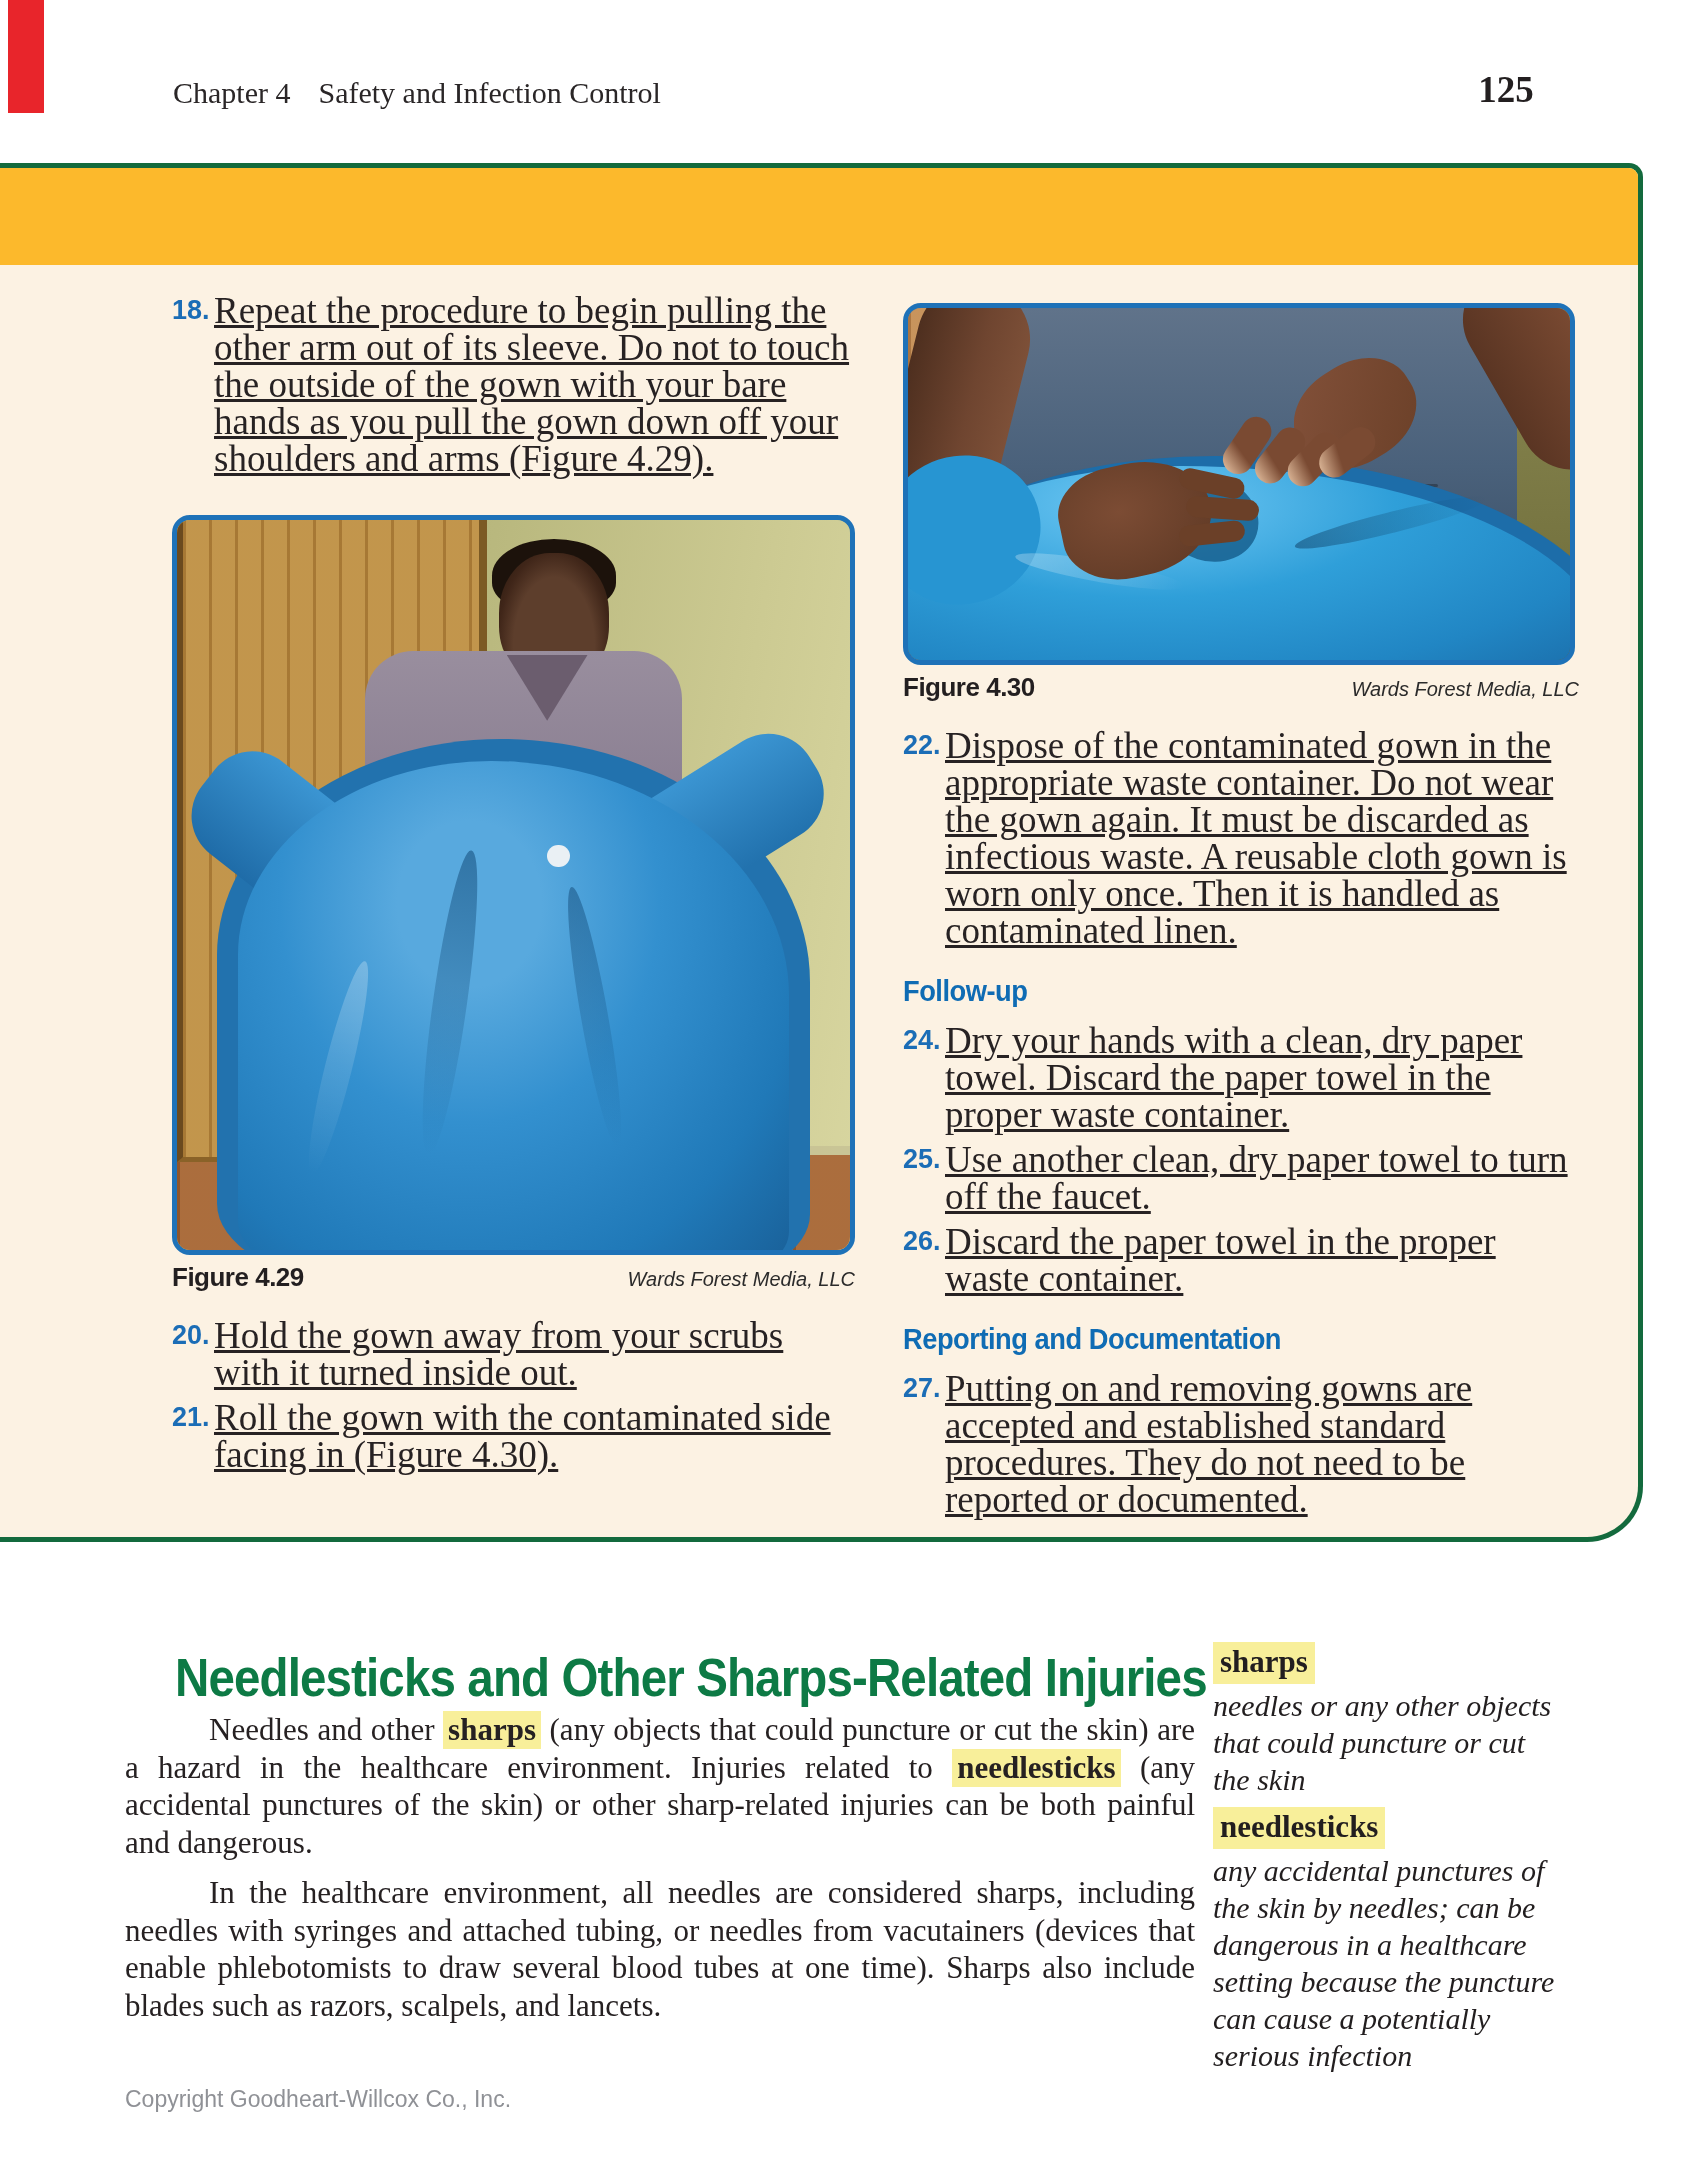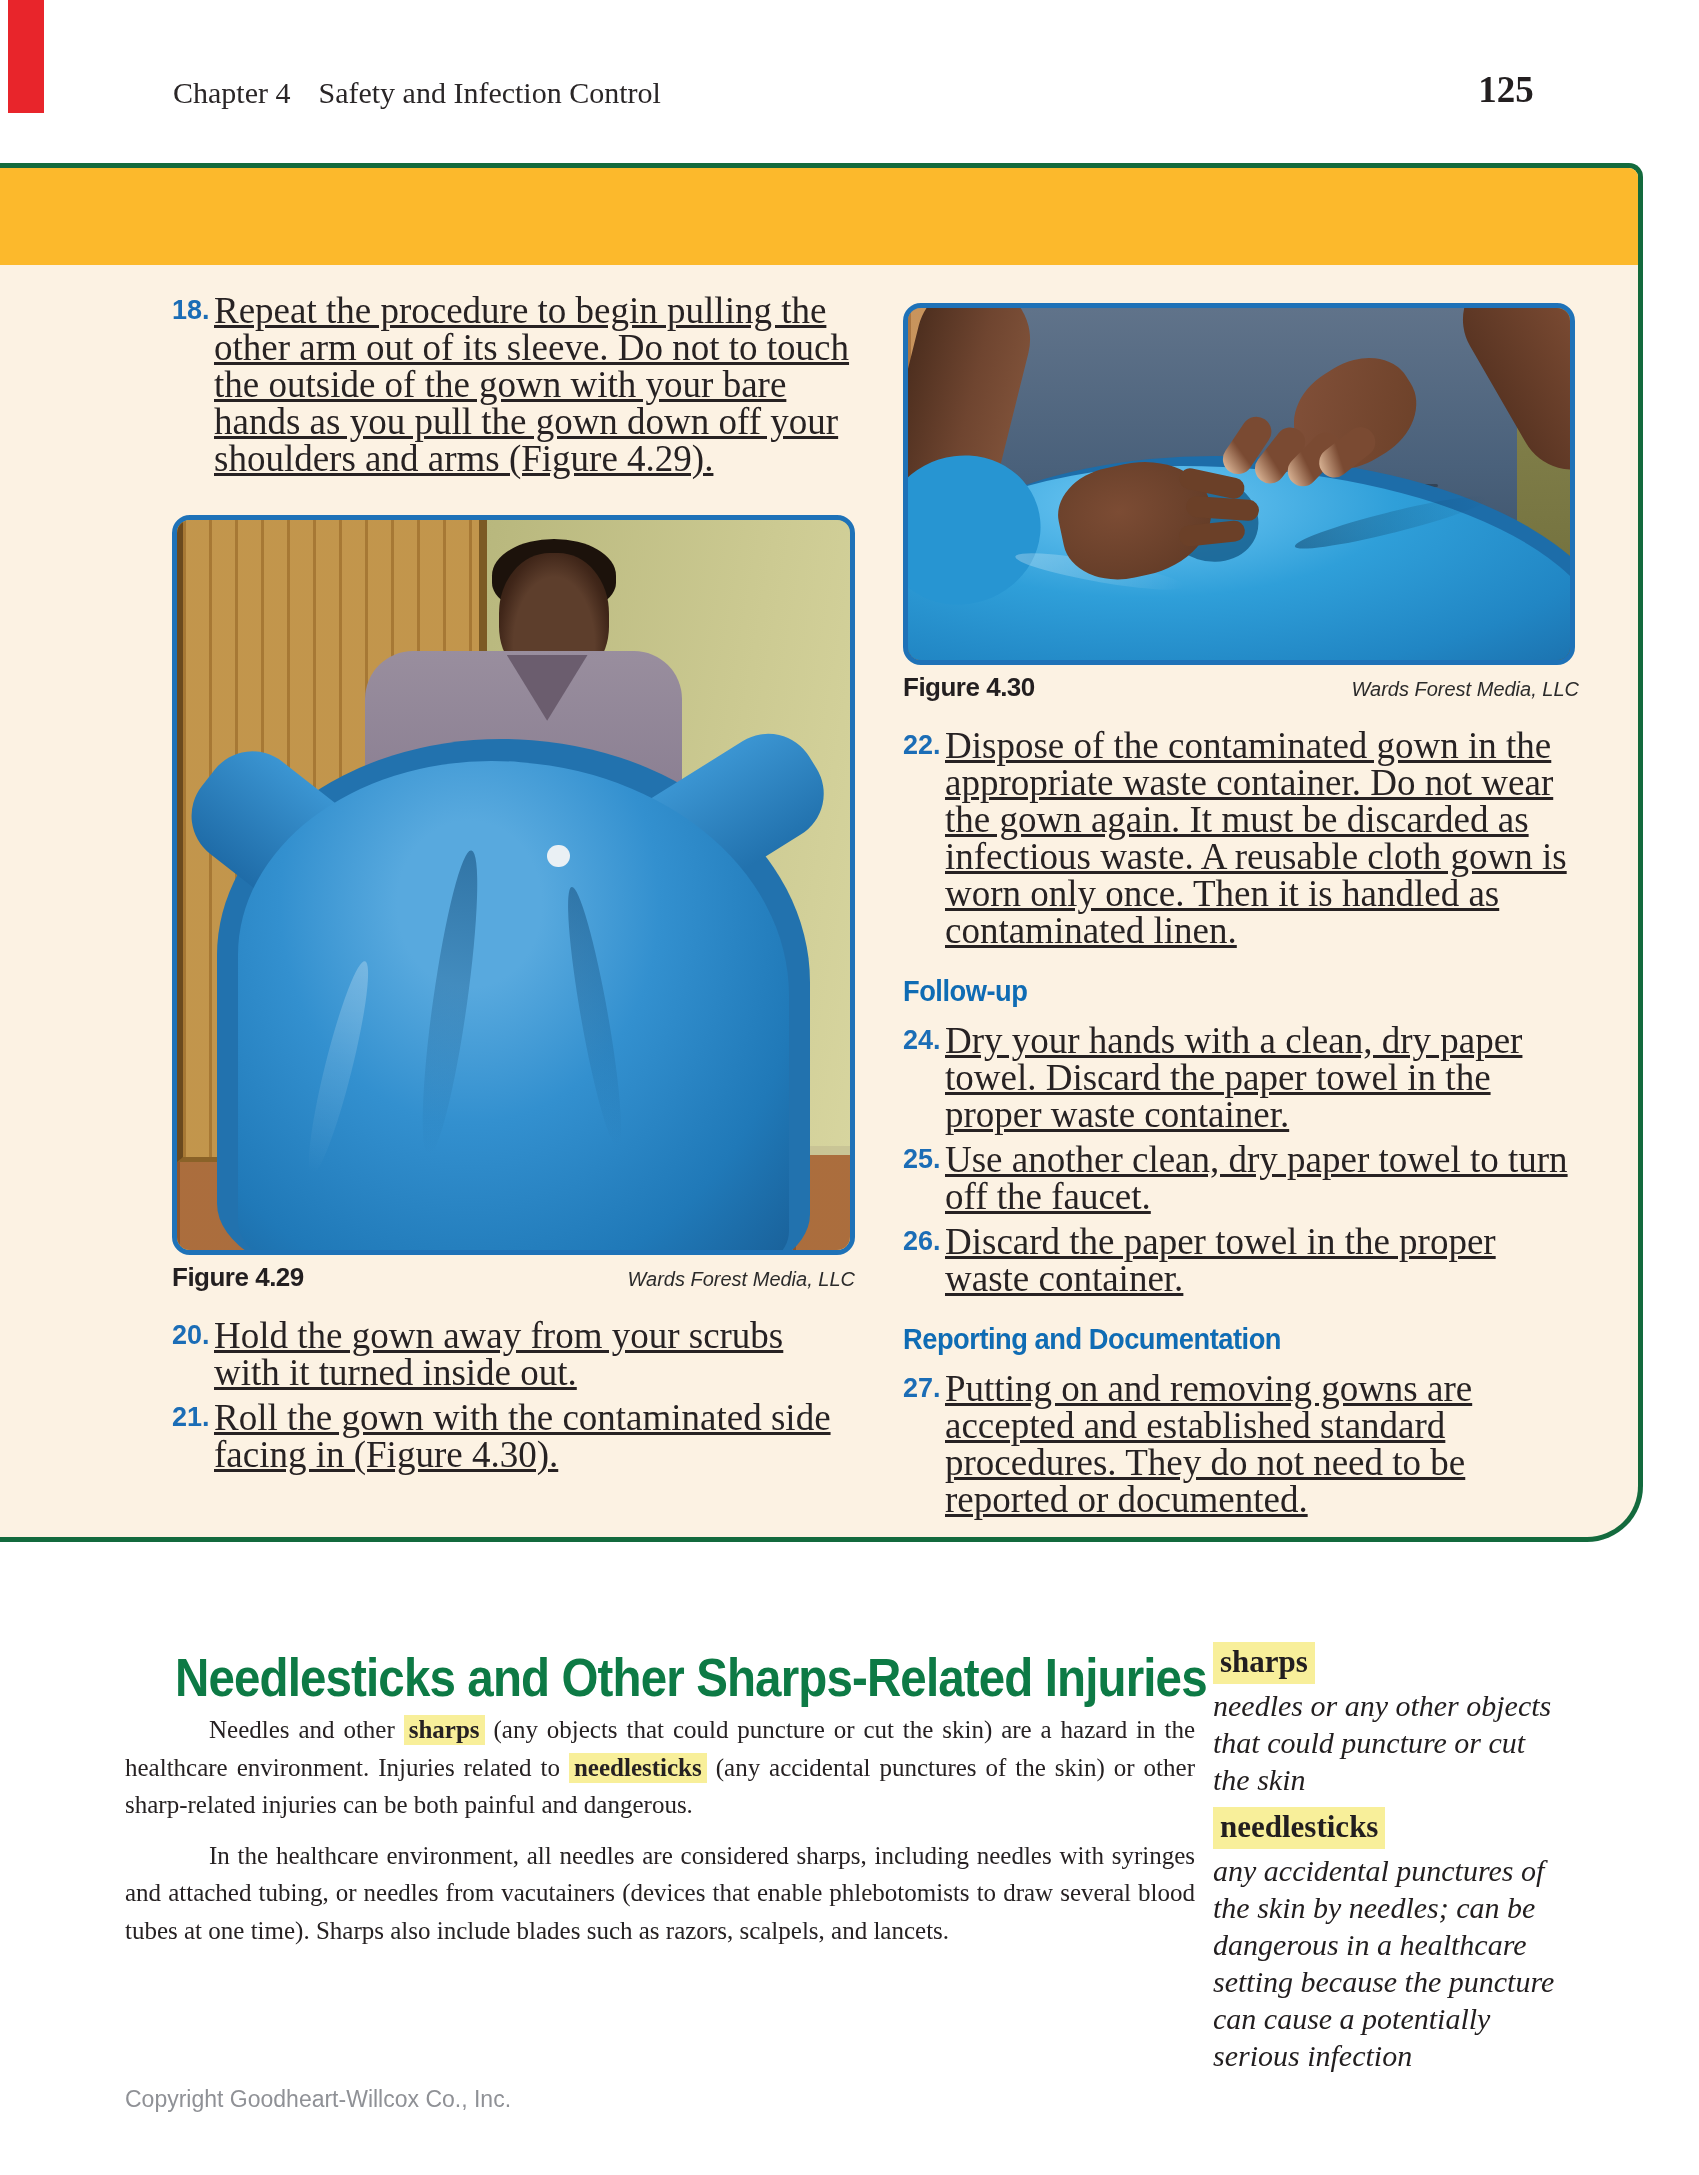--- a/index.html
+++ b/index.html
@@ -120,21 +120,21 @@
   .f30-fold1 { position:absolute; left:58%; top:58%; width:30%; height:6%; transform:rotate(-14deg);
                background:linear-gradient(90deg, rgba(16,70,110,.55), rgba(16,70,110,0)); border-radius:50%; }
   .f30-fold2 { position:absolute; left:16%; top:72%; width:26%; height:6%; transform:rotate(10deg);
                background:linear-gradient(90deg, rgba(255,255,255,.28), rgba(255,255,255,0)); border-radius:50%; }
 
   
   .section-heading { position:absolute; left:175px; top:1646px; font-family:"Liberation Sans", sans-serif;
                      font-weight:bold; font-size:54px; color:#0d7a45; letter-spacing:-1px;
                      transform:scaleX(.88); transform-origin:left center; white-space:nowrap; }
   .body-copy { position:absolute; left:125px; top:1711px; width:1070px;
-               font-size:25px; line-height:37.5px; text-align:justify; color:#262122; }
+               font-size:31px; line-height:37.5px; text-align:justify; color:#262122; }
   .body-copy p { text-indent:84px; }
   .body-copy p + p { margin-top:13px; }
   .hl { background:#f8ef9a; font-weight:bold; padding:1px 5px 2px 5px; }
 
   .margin-defs { position:absolute; left:1213px; top:1642px; width:352px; color:#221e1f; }
   .margin-defs .term { display:inline-block; background:#f8ef9a; font-weight:bold; font-size:31px;
                        padding:2px 7px 4px 7px; margin-bottom:3px; }
   .margin-defs .def { font-style:italic; font-size:30px; line-height:37px; margin-bottom:9px;font-family:Liberation Serif, serif; }
 
   .footer { position:absolute; left:125px; top:2086px; font-family:"Liberation Sans", sans-serif;

